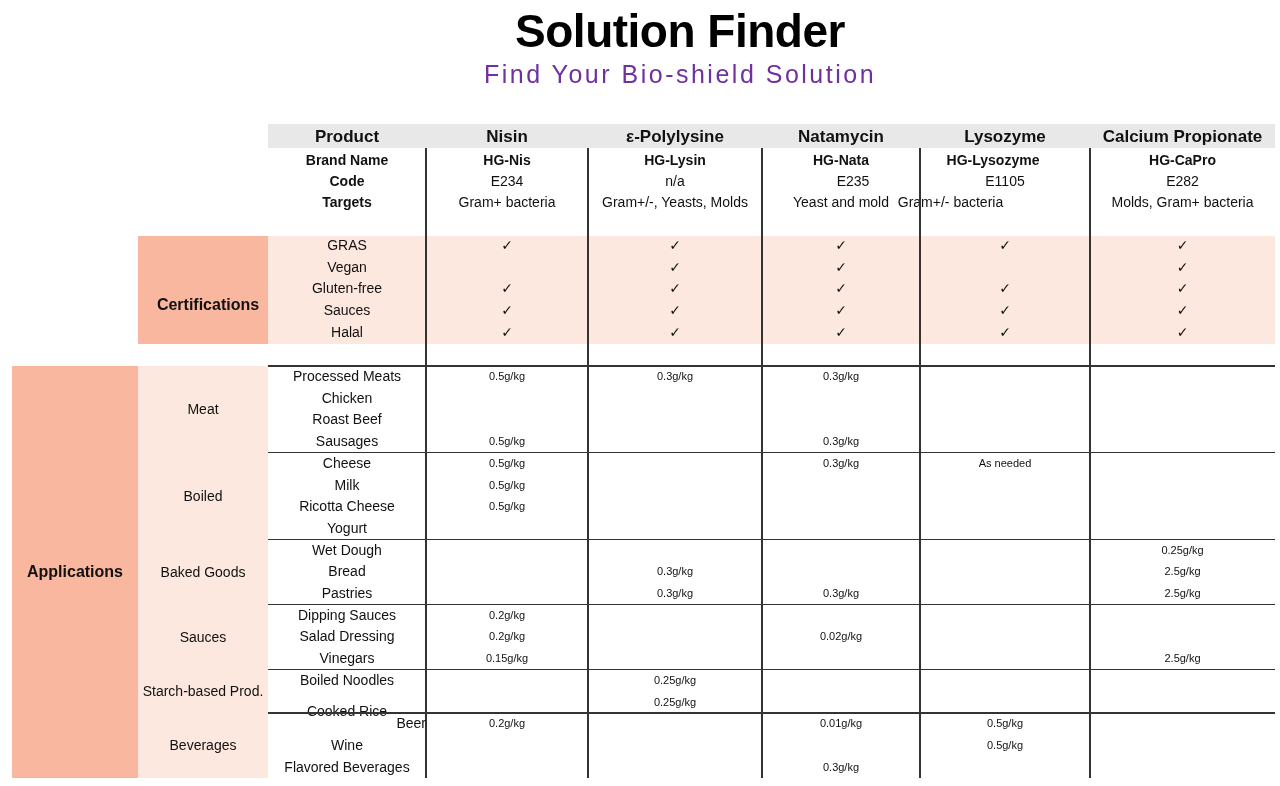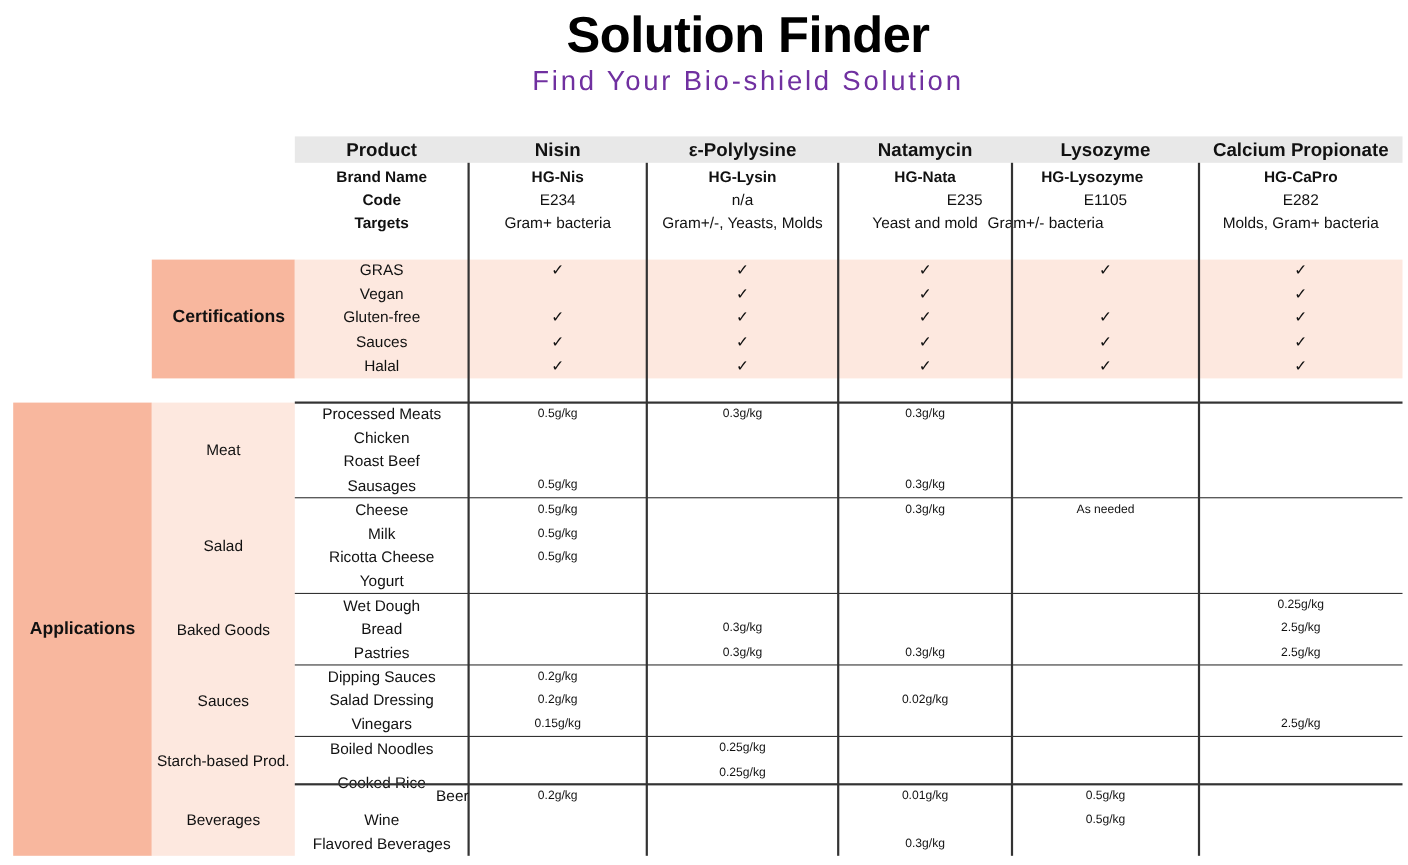--- a/index.html
+++ b/index.html
@@ -37,35 +37,35 @@
   <div class="cert-dark"></div>
   <div class="cert-light"></div>
   <div class="app-dark"></div>
   <div class="app-light"></div>
 
   <div class="hdr-cell" style="left:268px;width:158px;">Product</div>
   <div class="info-cell bold" style="left:268px;width:158px;top:150px;">Brand Name</div>
   <div class="info-cell bold" style="left:268px;width:158px;top:171px;">Code</div>
   <div class="info-cell bold" style="left:268px;width:158px;top:192px;">Targets</div>
 
-  <div class="section-label" style="left:138px;width:140px;top:280px;">Certifications</div>
+  <div class="section-label" style="left:138px;width:140px;top:296px;">Certifications</div>
   <div class="section-label" style="left:12px;width:126px;top:563px;">Applications</div>
 
   <div id="dyn">
       <div class="hdr-cell" style="left:426px;width:162px;">Nisin</div>
       <div class="info-cell bold" style="left:426px;width:162px;top:150px;">HG-Nis</div>
       <div class="info-cell" style="left:426px;width:162px;top:171px;">E234</div>
       <div class="info-cell" style="left:426px;width:162px;top:192px;">Gram+ bacteria</div>
       <div class="hdr-cell" style="left:588px;width:174px;">ε-Polylysine</div>
       <div class="info-cell bold" style="left:588px;width:174px;top:150px;">HG-Lysin</div>
       <div class="info-cell" style="left:588px;width:174px;top:171px;">n/a</div>
       <div class="info-cell" style="left:588px;width:174px;top:192px;">Gram+/-, Yeasts, Molds</div>
       <div class="hdr-cell" style="left:762px;width:158px;">Natamycin</div>
       <div class="info-cell bold" style="left:762px;width:158px;top:150px;">HG-Nata</div>
-      <div class="info-cell" style="left:762px;width:182px;top:171px;margin-left:24px;">E235</div>
+      <div class="info-cell" style="left:762px;width:182px;top:171px;">E235</div>
       <div class="info-cell" style="left:762px;width:158px;top:192px;">Yeast and mold</div>
       <div class="hdr-cell" style="left:920px;width:170px;">Lysozyme</div>
       <div class="info-cell bold" style="left:920px;width:146px;top:150px;">HG-Lysozyme</div>
       <div class="info-cell" style="left:920px;width:170px;top:171px;">E1105</div>
       <div class="info-cell" style="left:881px;width:139px;top:192px;">Gram+/- bacteria</div>
       <div class="hdr-cell" style="left:1090px;width:185px;">Calcium Propionate</div>
       <div class="info-cell bold" style="left:1090px;width:185px;top:150px;">HG-CaPro</div>
       <div class="info-cell" style="left:1090px;width:185px;top:171px;">E282</div>
       <div class="info-cell" style="left:1090px;width:185px;top:192px;">Molds, Gram+ bacteria</div>
       <div class="vline" style="left:425px;top:148px;height:630px;"></div>
@@ -108,21 +108,21 @@
       <div class="row-label" style="top:366px;">Processed Meats</div>
       <div class="val" style="left:426px;width:162px;top:366px;">0.5g/kg</div>
       <div class="val" style="left:588px;width:174px;top:366px;">0.3g/kg</div>
       <div class="val" style="left:762px;width:158px;top:366px;">0.3g/kg</div>
       <div class="row-label" style="top:387.7px;">Chicken</div>
       <div class="row-label" style="top:409.4px;">Roast Beef</div>
       <div class="row-label" style="top:431.1px;">Sausages</div>
       <div class="val" style="left:426px;width:162px;top:431.1px;">0.5g/kg</div>
       <div class="val" style="left:762px;width:158px;top:431.1px;">0.3g/kg</div>
       <div class="hline" style="left:268px;top:451.8px;width:1007px;"></div>
-      <div class="group-label" style="top:452.8px;height:86.8px;line-height:86.8px;">Salad</div>
+      <div class="group-label" style="top:452.8px;height:86.8px;line-height:86.8px;">Boiled</div>
       <div class="row-label" style="top:452.8px;">Cheese</div>
       <div class="val" style="left:426px;width:162px;top:452.8px;">0.5g/kg</div>
       <div class="val" style="left:762px;width:158px;top:452.8px;">0.3g/kg</div>
       <div class="val" style="left:920px;width:170px;top:452.8px;">As needed</div>
       <div class="row-label" style="top:474.5px;">Milk</div>
       <div class="val" style="left:426px;width:162px;top:474.5px;">0.5g/kg</div>
       <div class="row-label" style="top:496.2px;">Ricotta Cheese</div>
       <div class="val" style="left:426px;width:162px;top:496.2px;">0.5g/kg</div>
       <div class="row-label" style="top:517.9px;">Yogurt</div>
       <div class="hline" style="left:268px;top:538.6px;width:1007px;"></div>

